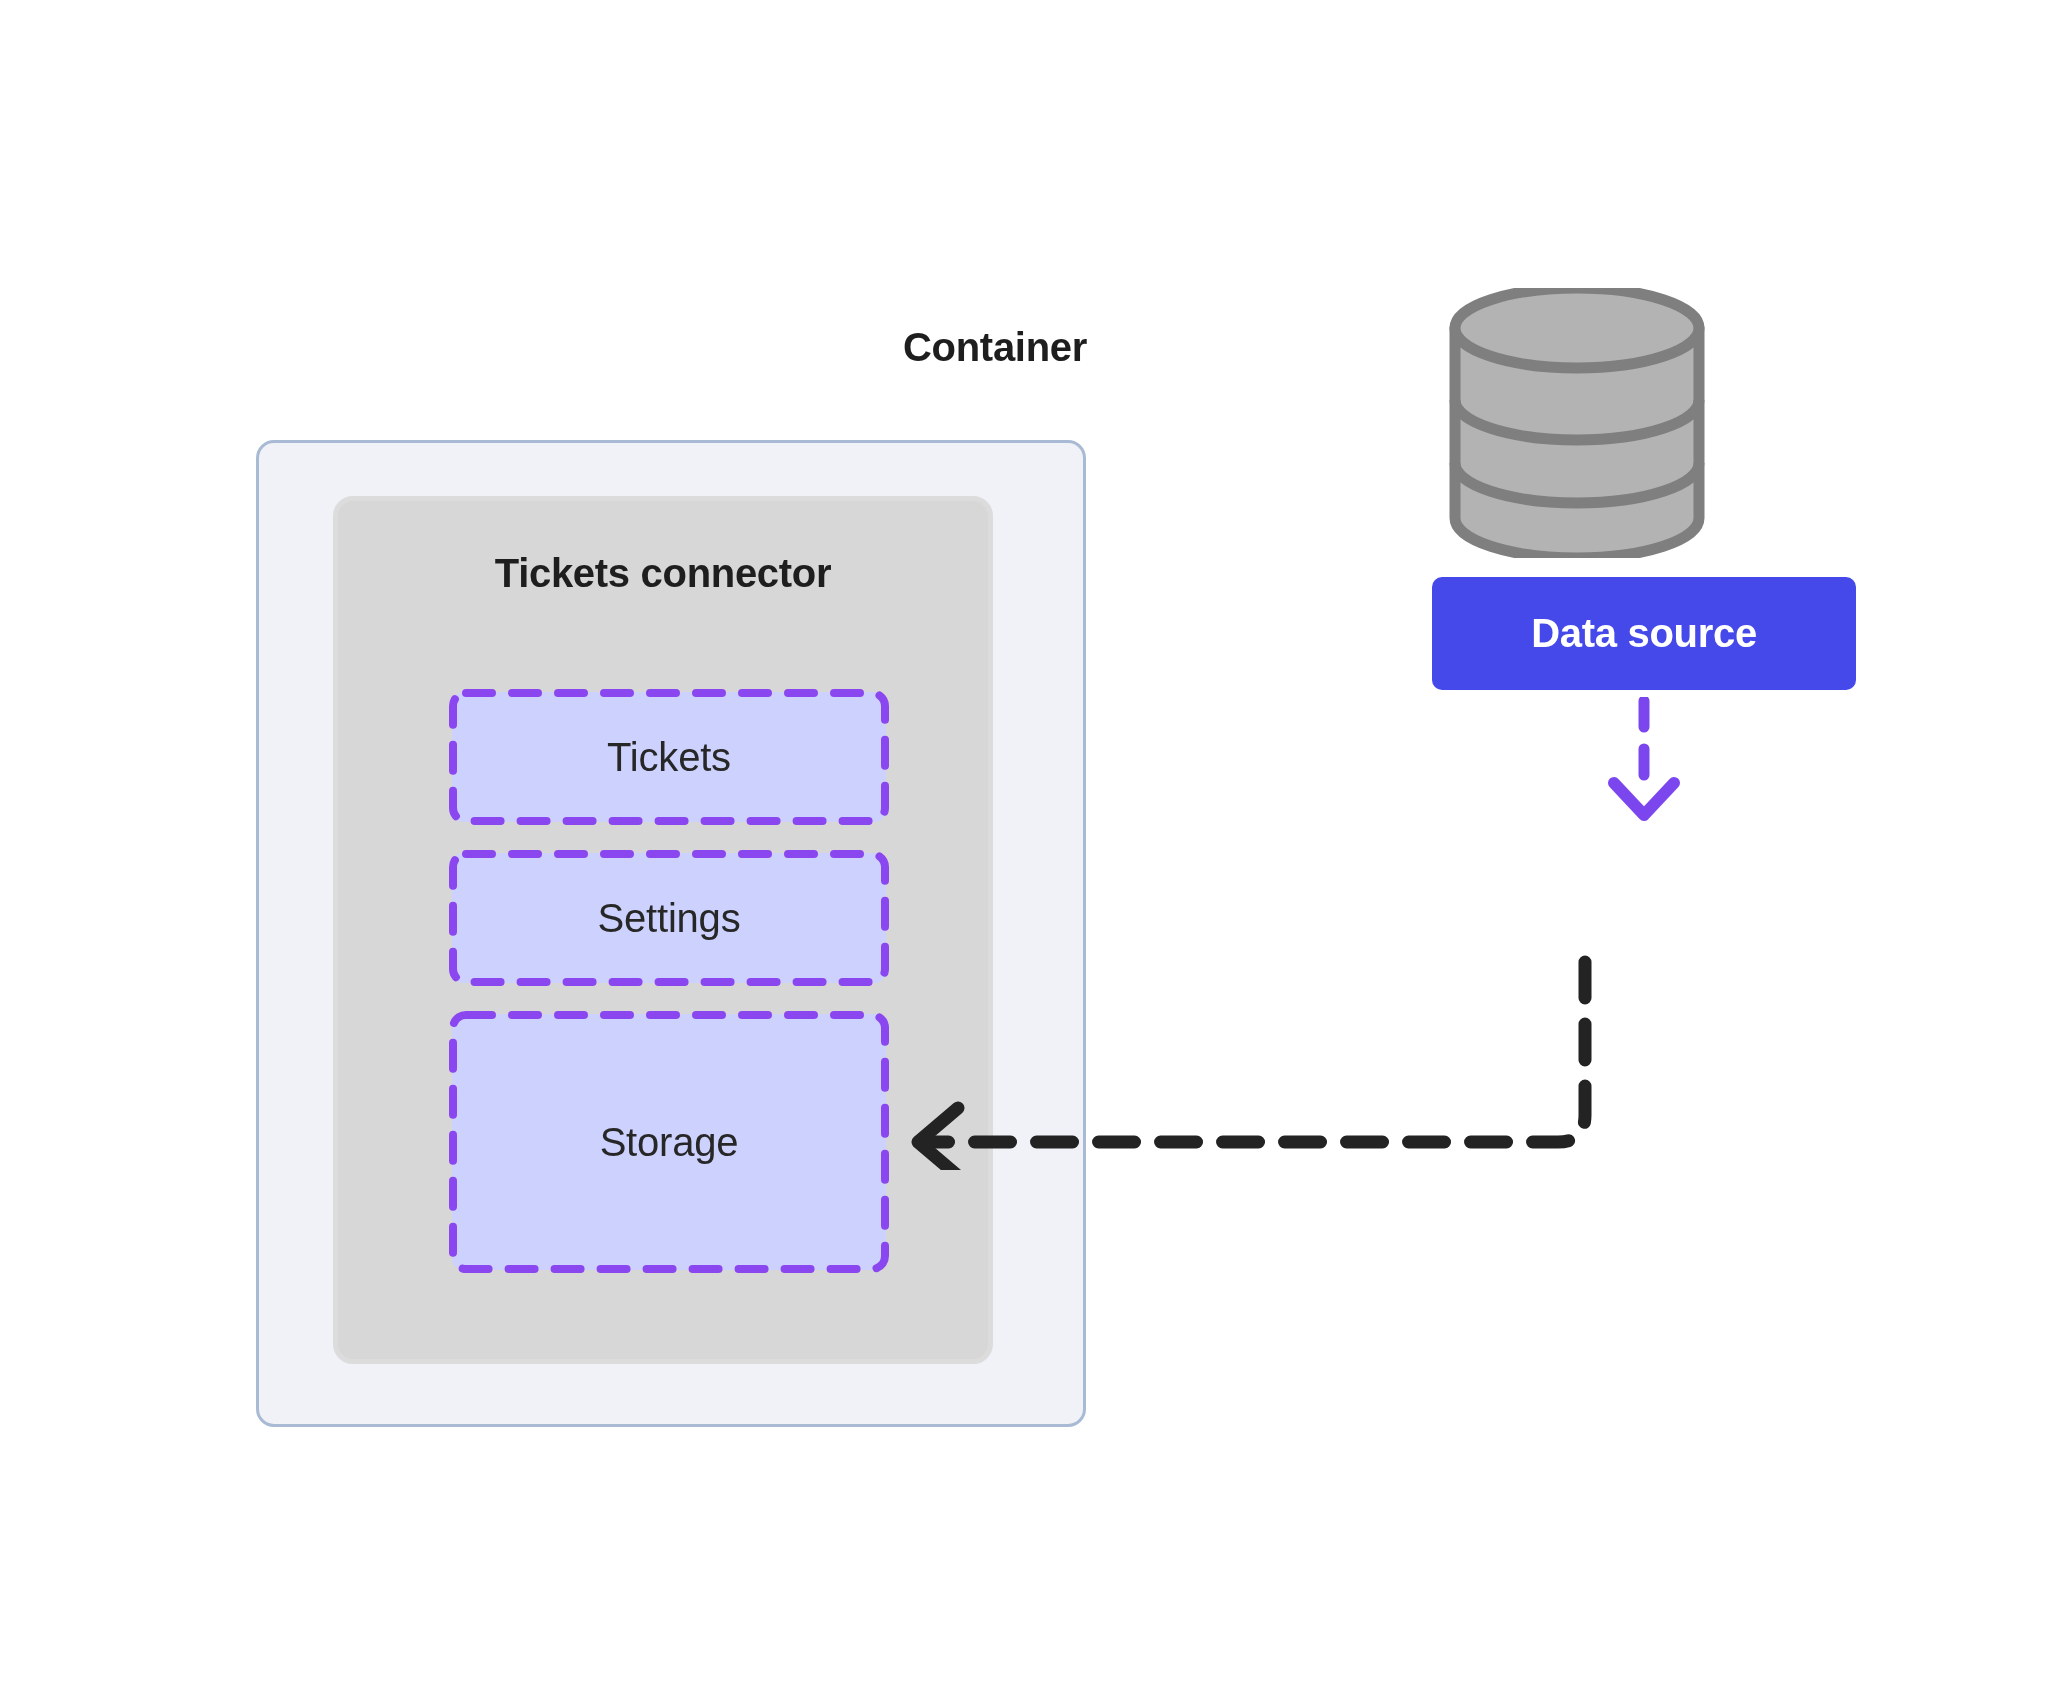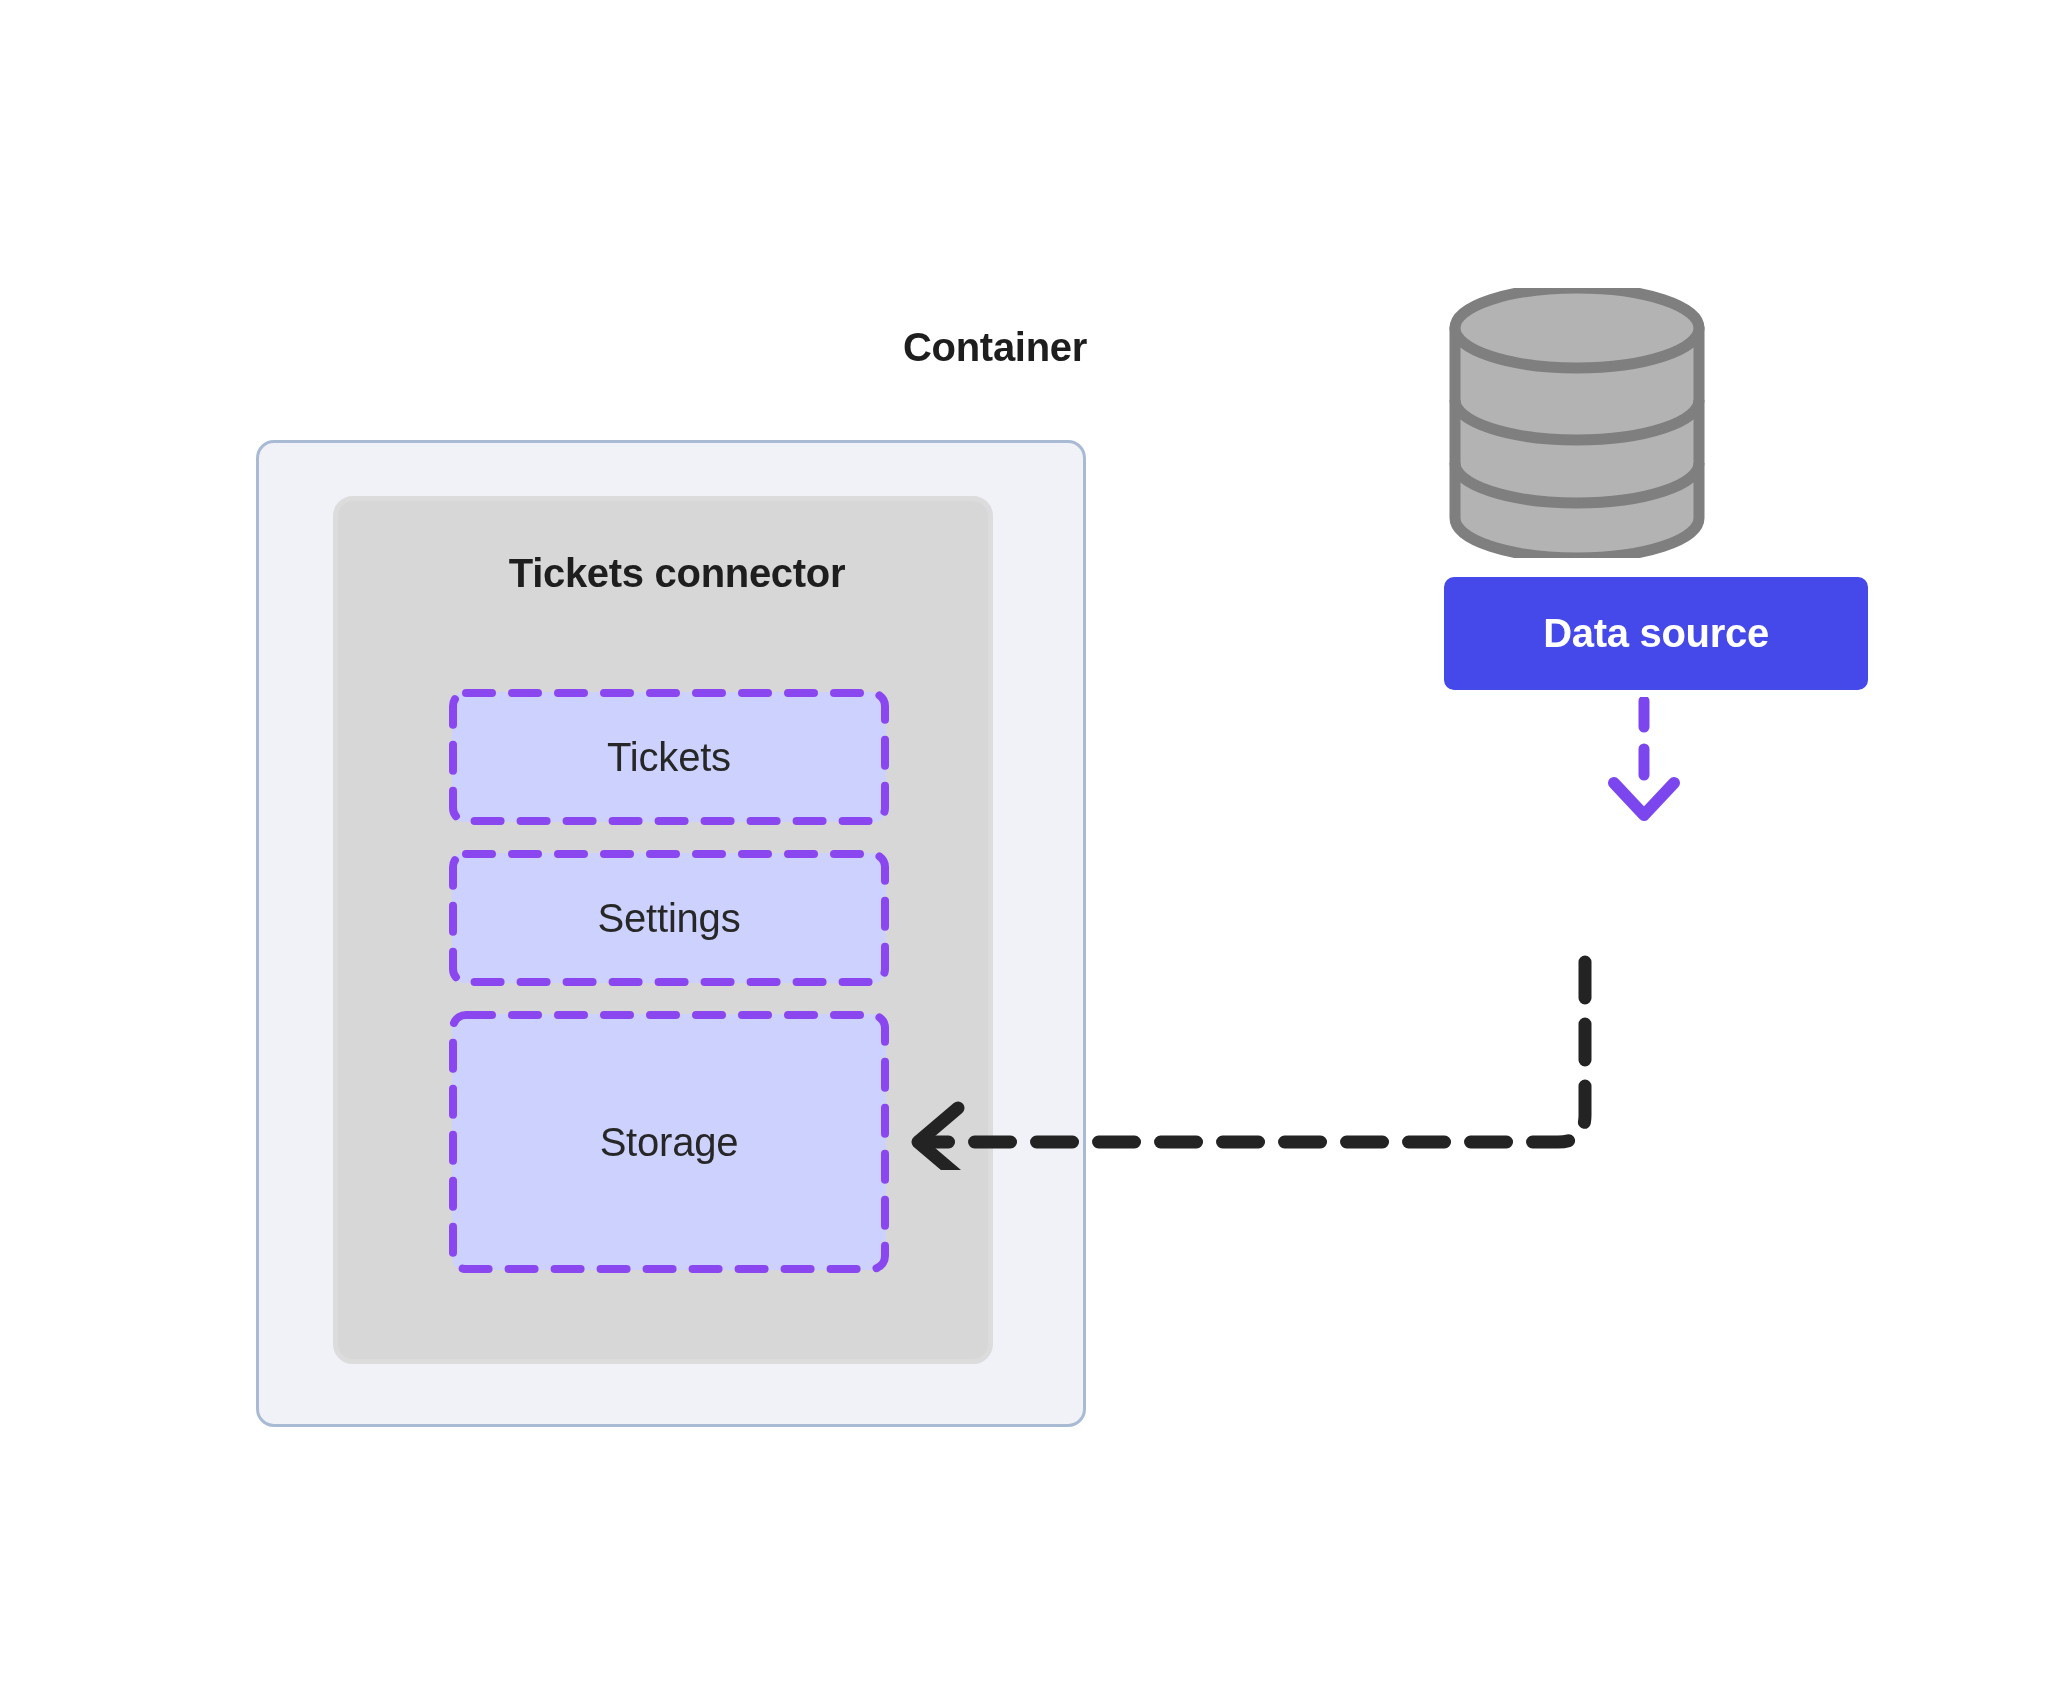--- a/index.html
+++ b/index.html
@@ -55,21 +55,21 @@
     width: 660px;
     height: 868px;
     background: #d7d7d7;
     border: 5px solid #dcdcdc;
     border-radius: 20px;
     box-sizing: border-box;
   }
 
   .connector-title {
     position: absolute;
-    left: 347px;
+    left: 333px;
     top: 551px;
     width: 660px;
     text-align: center;
     font-size: 40px;
     font-weight: bold;
     color: #1e1e1e;
     letter-spacing: -0.3px;
     line-height: 1.1;
   }
 
@@ -115,21 +115,20 @@
     position: absolute;
     left: 1432px;
     top: 577px;
     width: 424px;
     height: 113px;
     background: #4549ea;
     border-radius: 10px;
     display: flex;
     align-items: center;
     justify-content: center;
-    margin-left: 12px;
   }
   .data-source-box .label {
     font-size: 40px;
     font-weight: bold;
     color: #ffffff;
     letter-spacing: -0.3px;
   }
 
   .purple-arrow {
     position: absolute;

